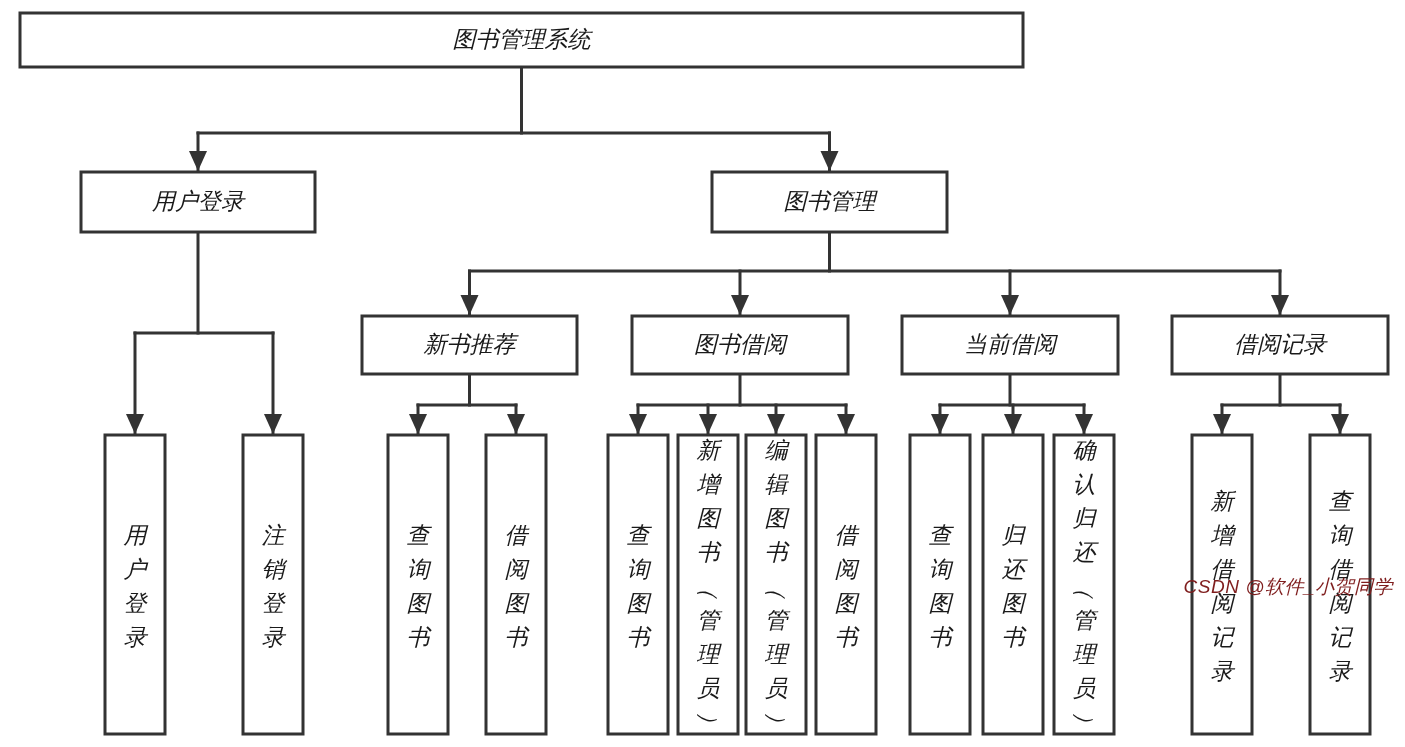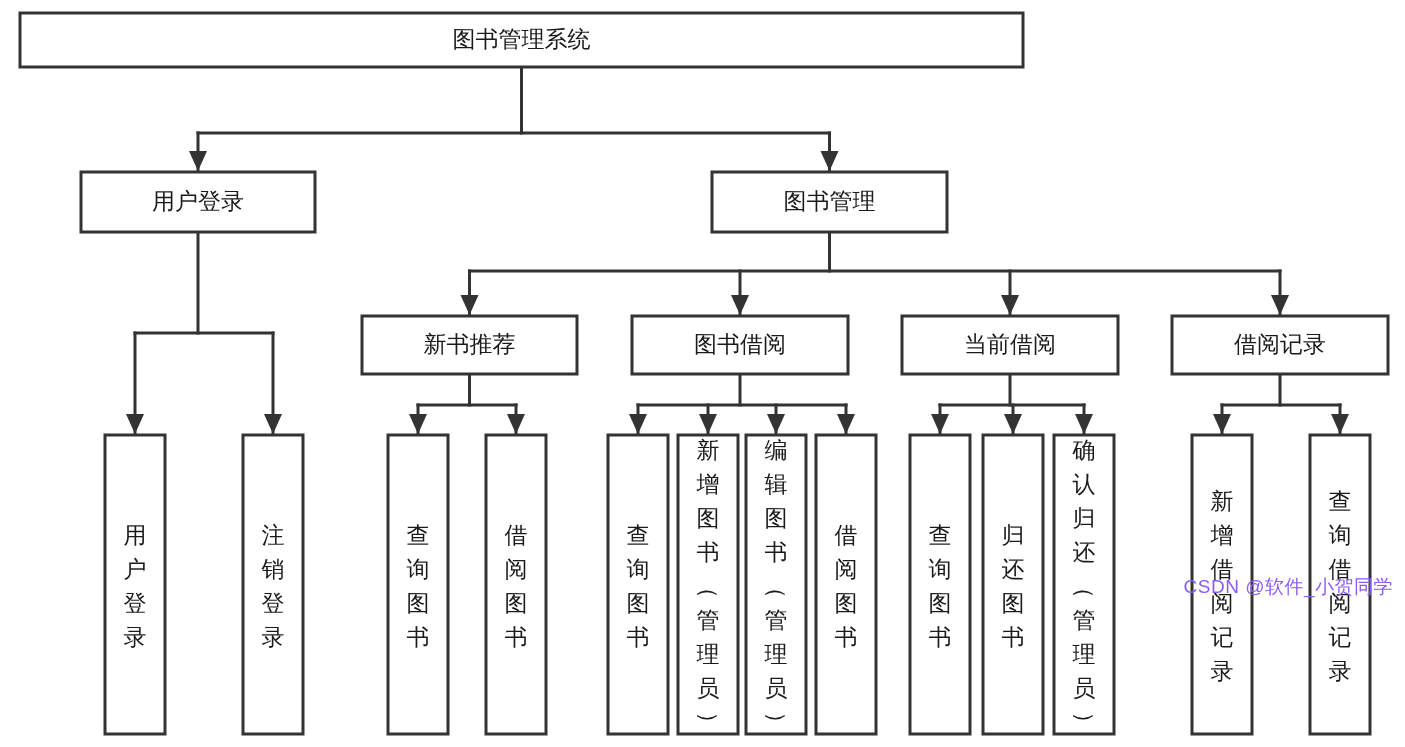--- a/index.html
+++ b/index.html
@@ -12,20 +12,21 @@
     width: 1405px;
     height: 747px;
     font-family: "Liberation Sans", "DejaVu Sans", sans-serif;
     overflow: hidden;
   }
   #diagram-root {
     position: relative;
     width: 1405px;
     height: 606px;
     background: #ffffff;
+    font-style: italic;
   }
   svg#tree-svg {
     position: absolute;
     top: 0;
     left: 0;
     width: 1405px;
     height: 747px;
     display: block;
   }
   .node-box {
@@ -49,21 +50,21 @@
     fill: #1a1a1a;
     text-anchor: middle;
     dominant-baseline: middle;
   }
   .watermark-text {
     position: absolute;
     right: 12px;
     bottom: 6px;
     font-family: "Liberation Sans", "DejaVu Sans", sans-serif;
     font-size: 19px;
-    color: #8b5cf6;
+    color: #7f1d1d;
     white-space: nowrap;
     letter-spacing: 0.5px;
     user-select: none;
   }
   .vert-cell {
     font-family: "Liberation Sans", "DejaVu Sans", sans-serif;
     font-size: 23px;
     fill: #1a1a1a;
     text-anchor: middle;
   }

